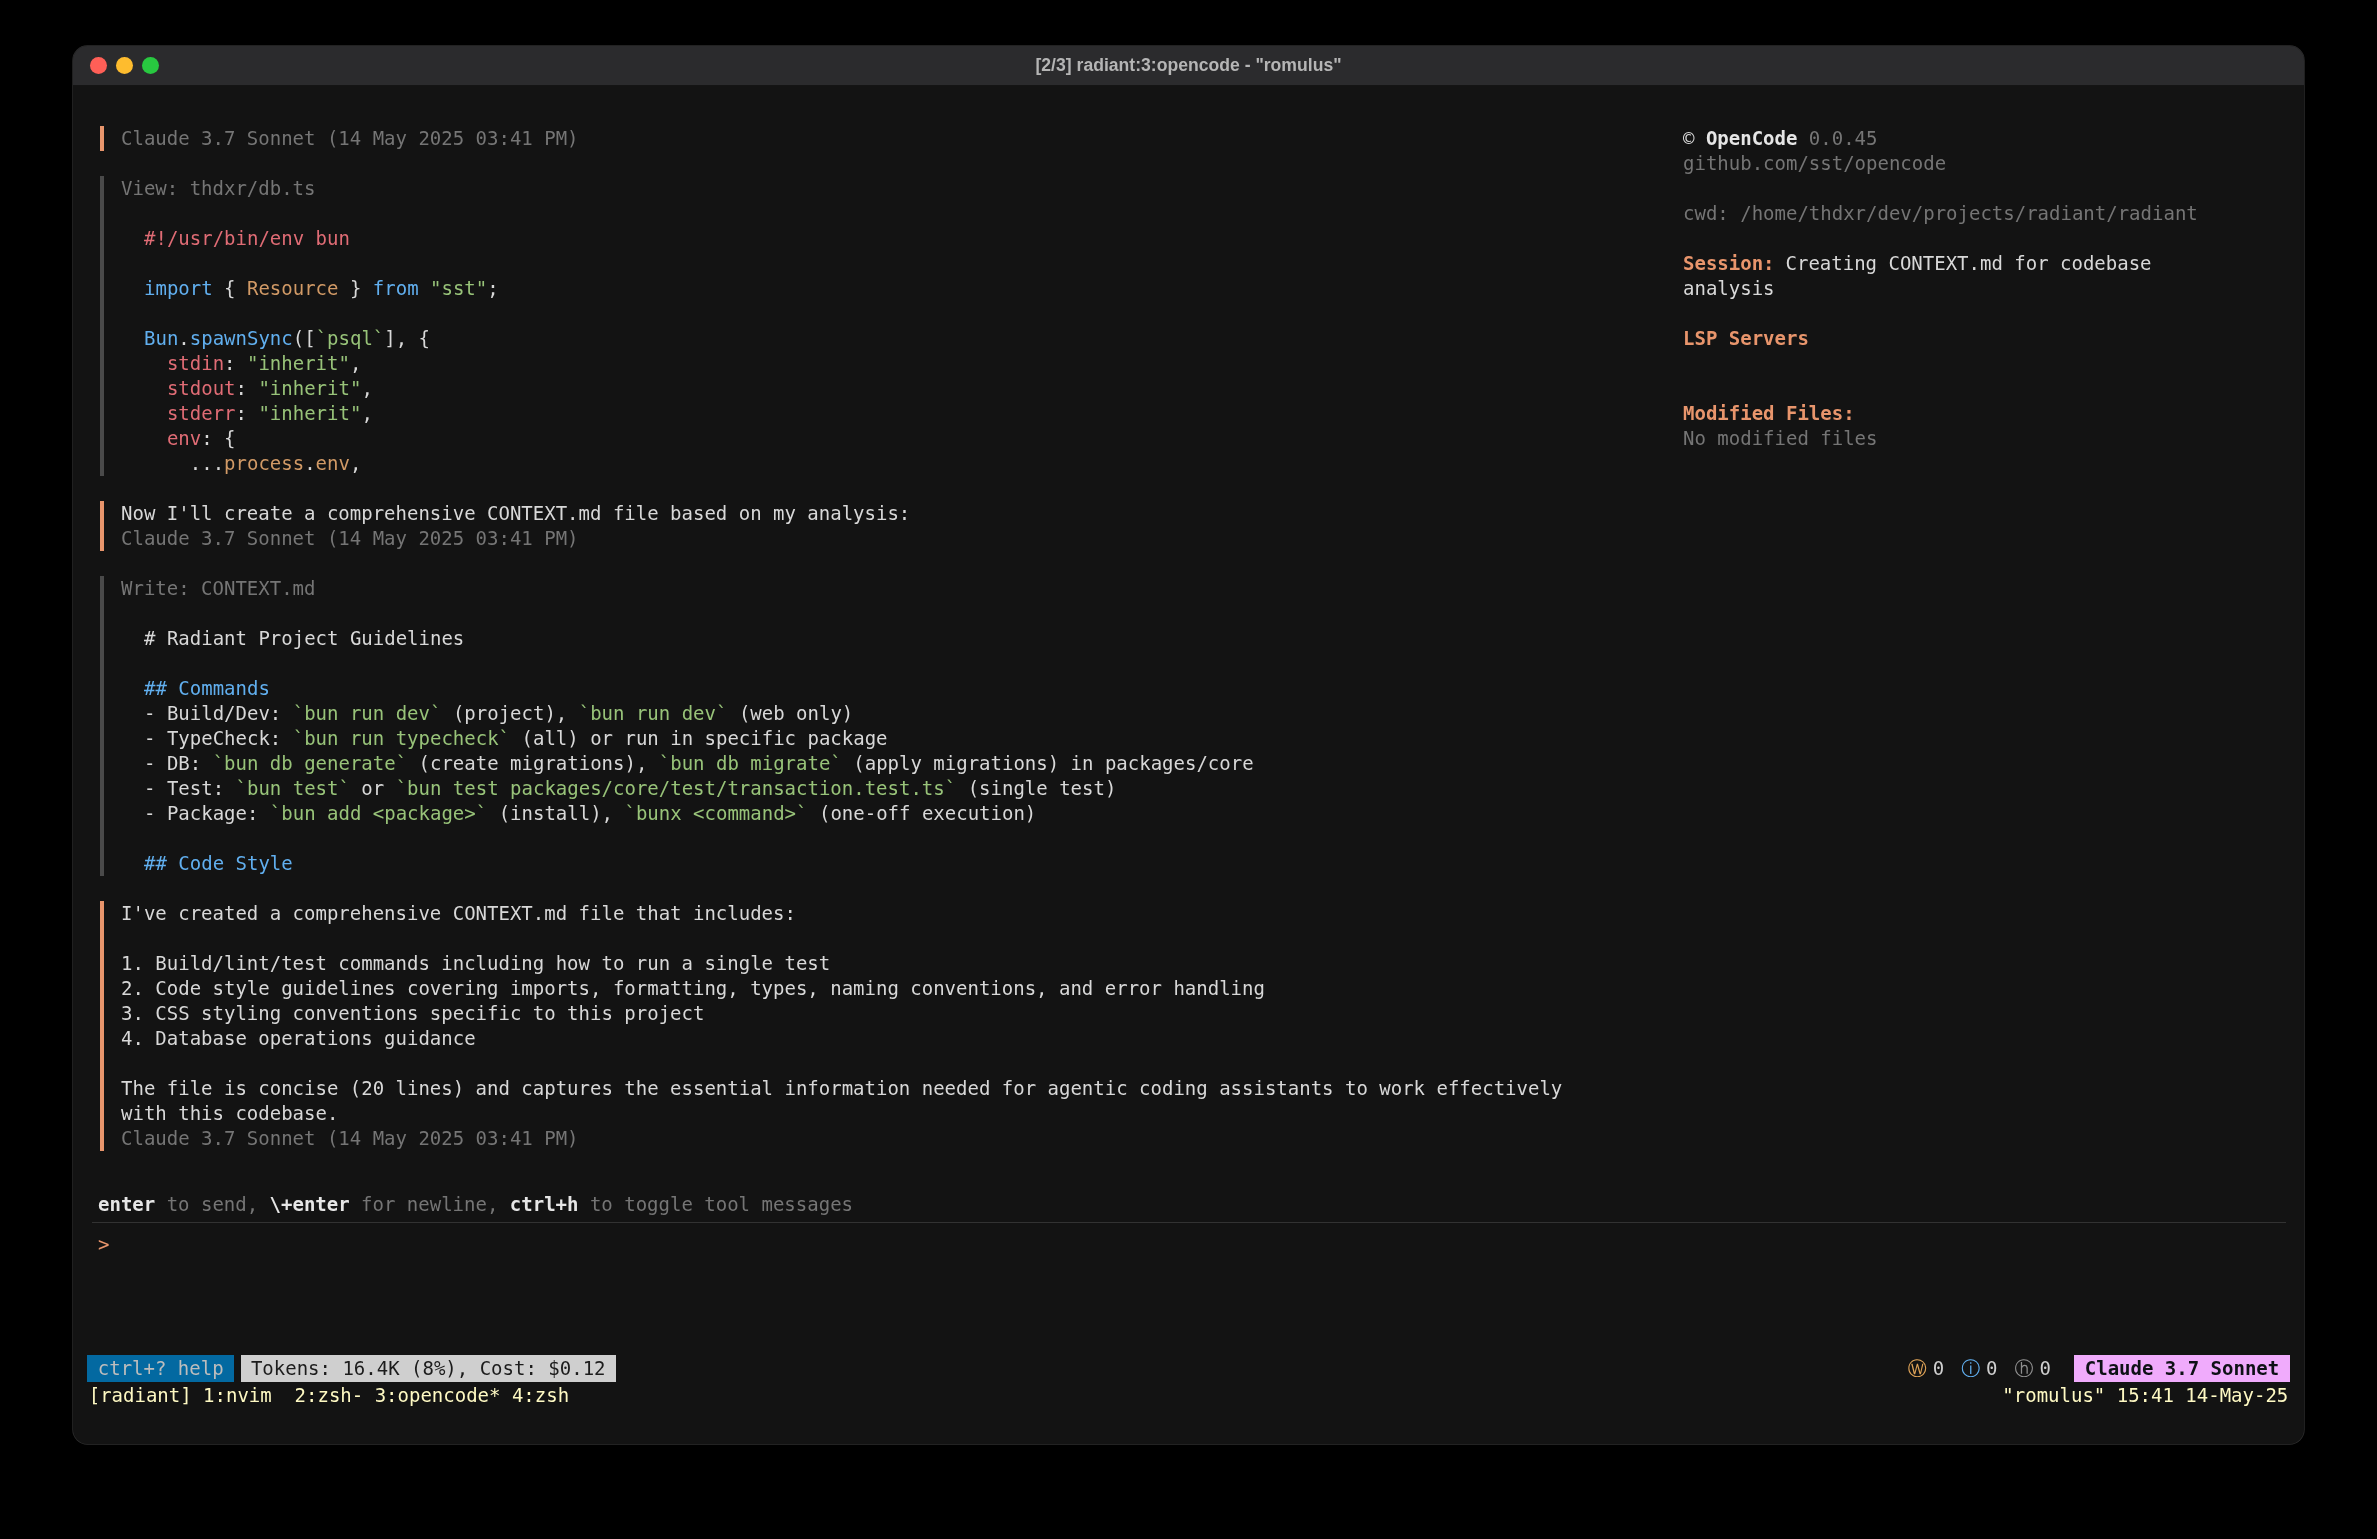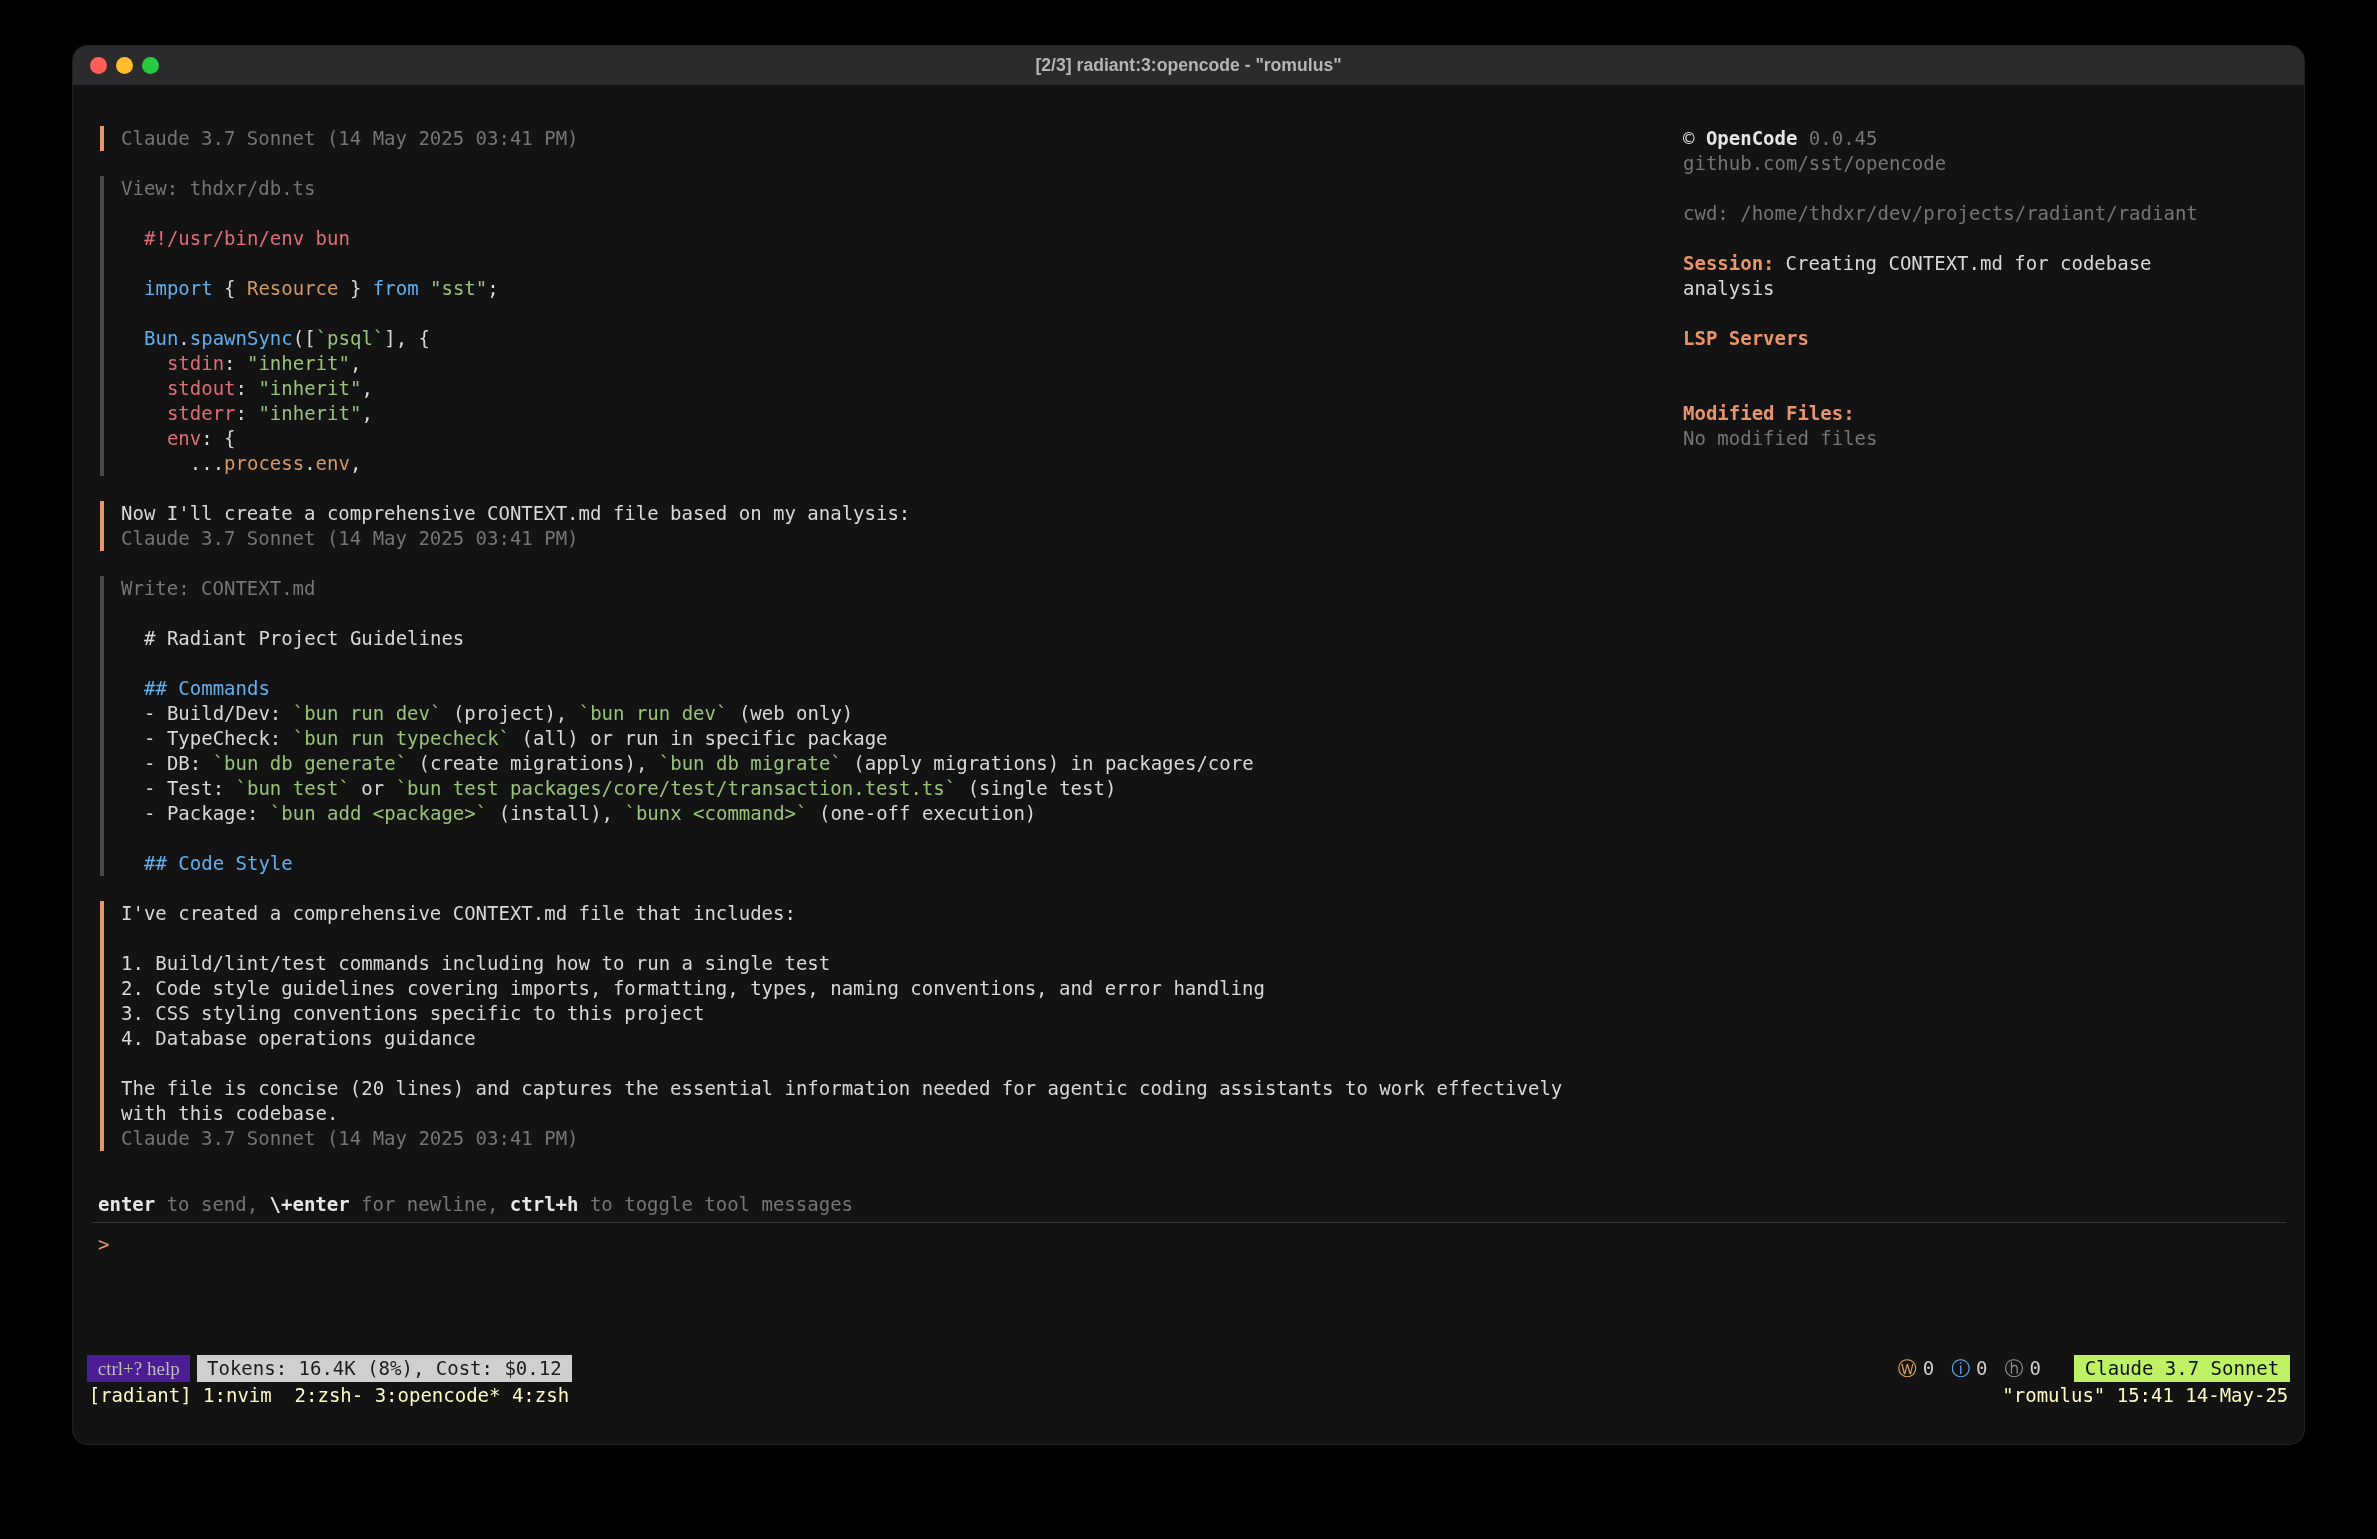--- a/index.html
+++ b/index.html
@@ -52,29 +52,29 @@
   .session-line .lbl{margin-right:11px;margin-top:8px;}
 
   
   .editor-area{flex:0 0 162px;padding:0 25px;box-sizing:border-box;}
   .divider{border-top:1.3px solid #323232;margin:5.2px -6.5px 9px -6.5px;}
   .prompt-row{min-height:25px;}
 
   
   .statusbar{flex:0 0 29px;display:flex;align-items:center;padding:0 14.4px;gap:6.5px;}
   .badge{padding:0.7px 10.4px;white-space:pre;}
-  .badge-help{background:#4c1d95;color:#bdbdbd;font-family:Liberation Serif, serif;}
+  .badge-help{background:#0369a1;color:#bdbdbd;}
   .badge-tokens{background:#cfcfcf;color:#1c1c1c;}
   .diags{margin-left:auto;display:flex;align-items:center;gap:17px;}
   .diag{display:flex;align-items:center;gap:5.9px;}
   .diag .cnt{color:#cfcfcf;}
   .diag.warn .diag-icon{color:#e0a458;}
   .diag.info .diag-icon{color:#61afef;}
   .diag.hint .diag-icon{color:#8f8f8f;}
-  .badge-model{background:#bef264;color:#0e1116;margin-left:27px;}
+  .badge-model{background:#f0abfc;color:#0e1116;margin-left:17px;font-weight:bold;}
 
   
   .tmuxbar{flex:0 0 26px;display:flex;justify-content:space-between;
     padding:0 15.7px;color:#fef9c3;white-space:pre;}
   .bottom-pad{flex:0 0 35px;}
 </style>
 </head>
 <body>
 
 <div class="screen">

